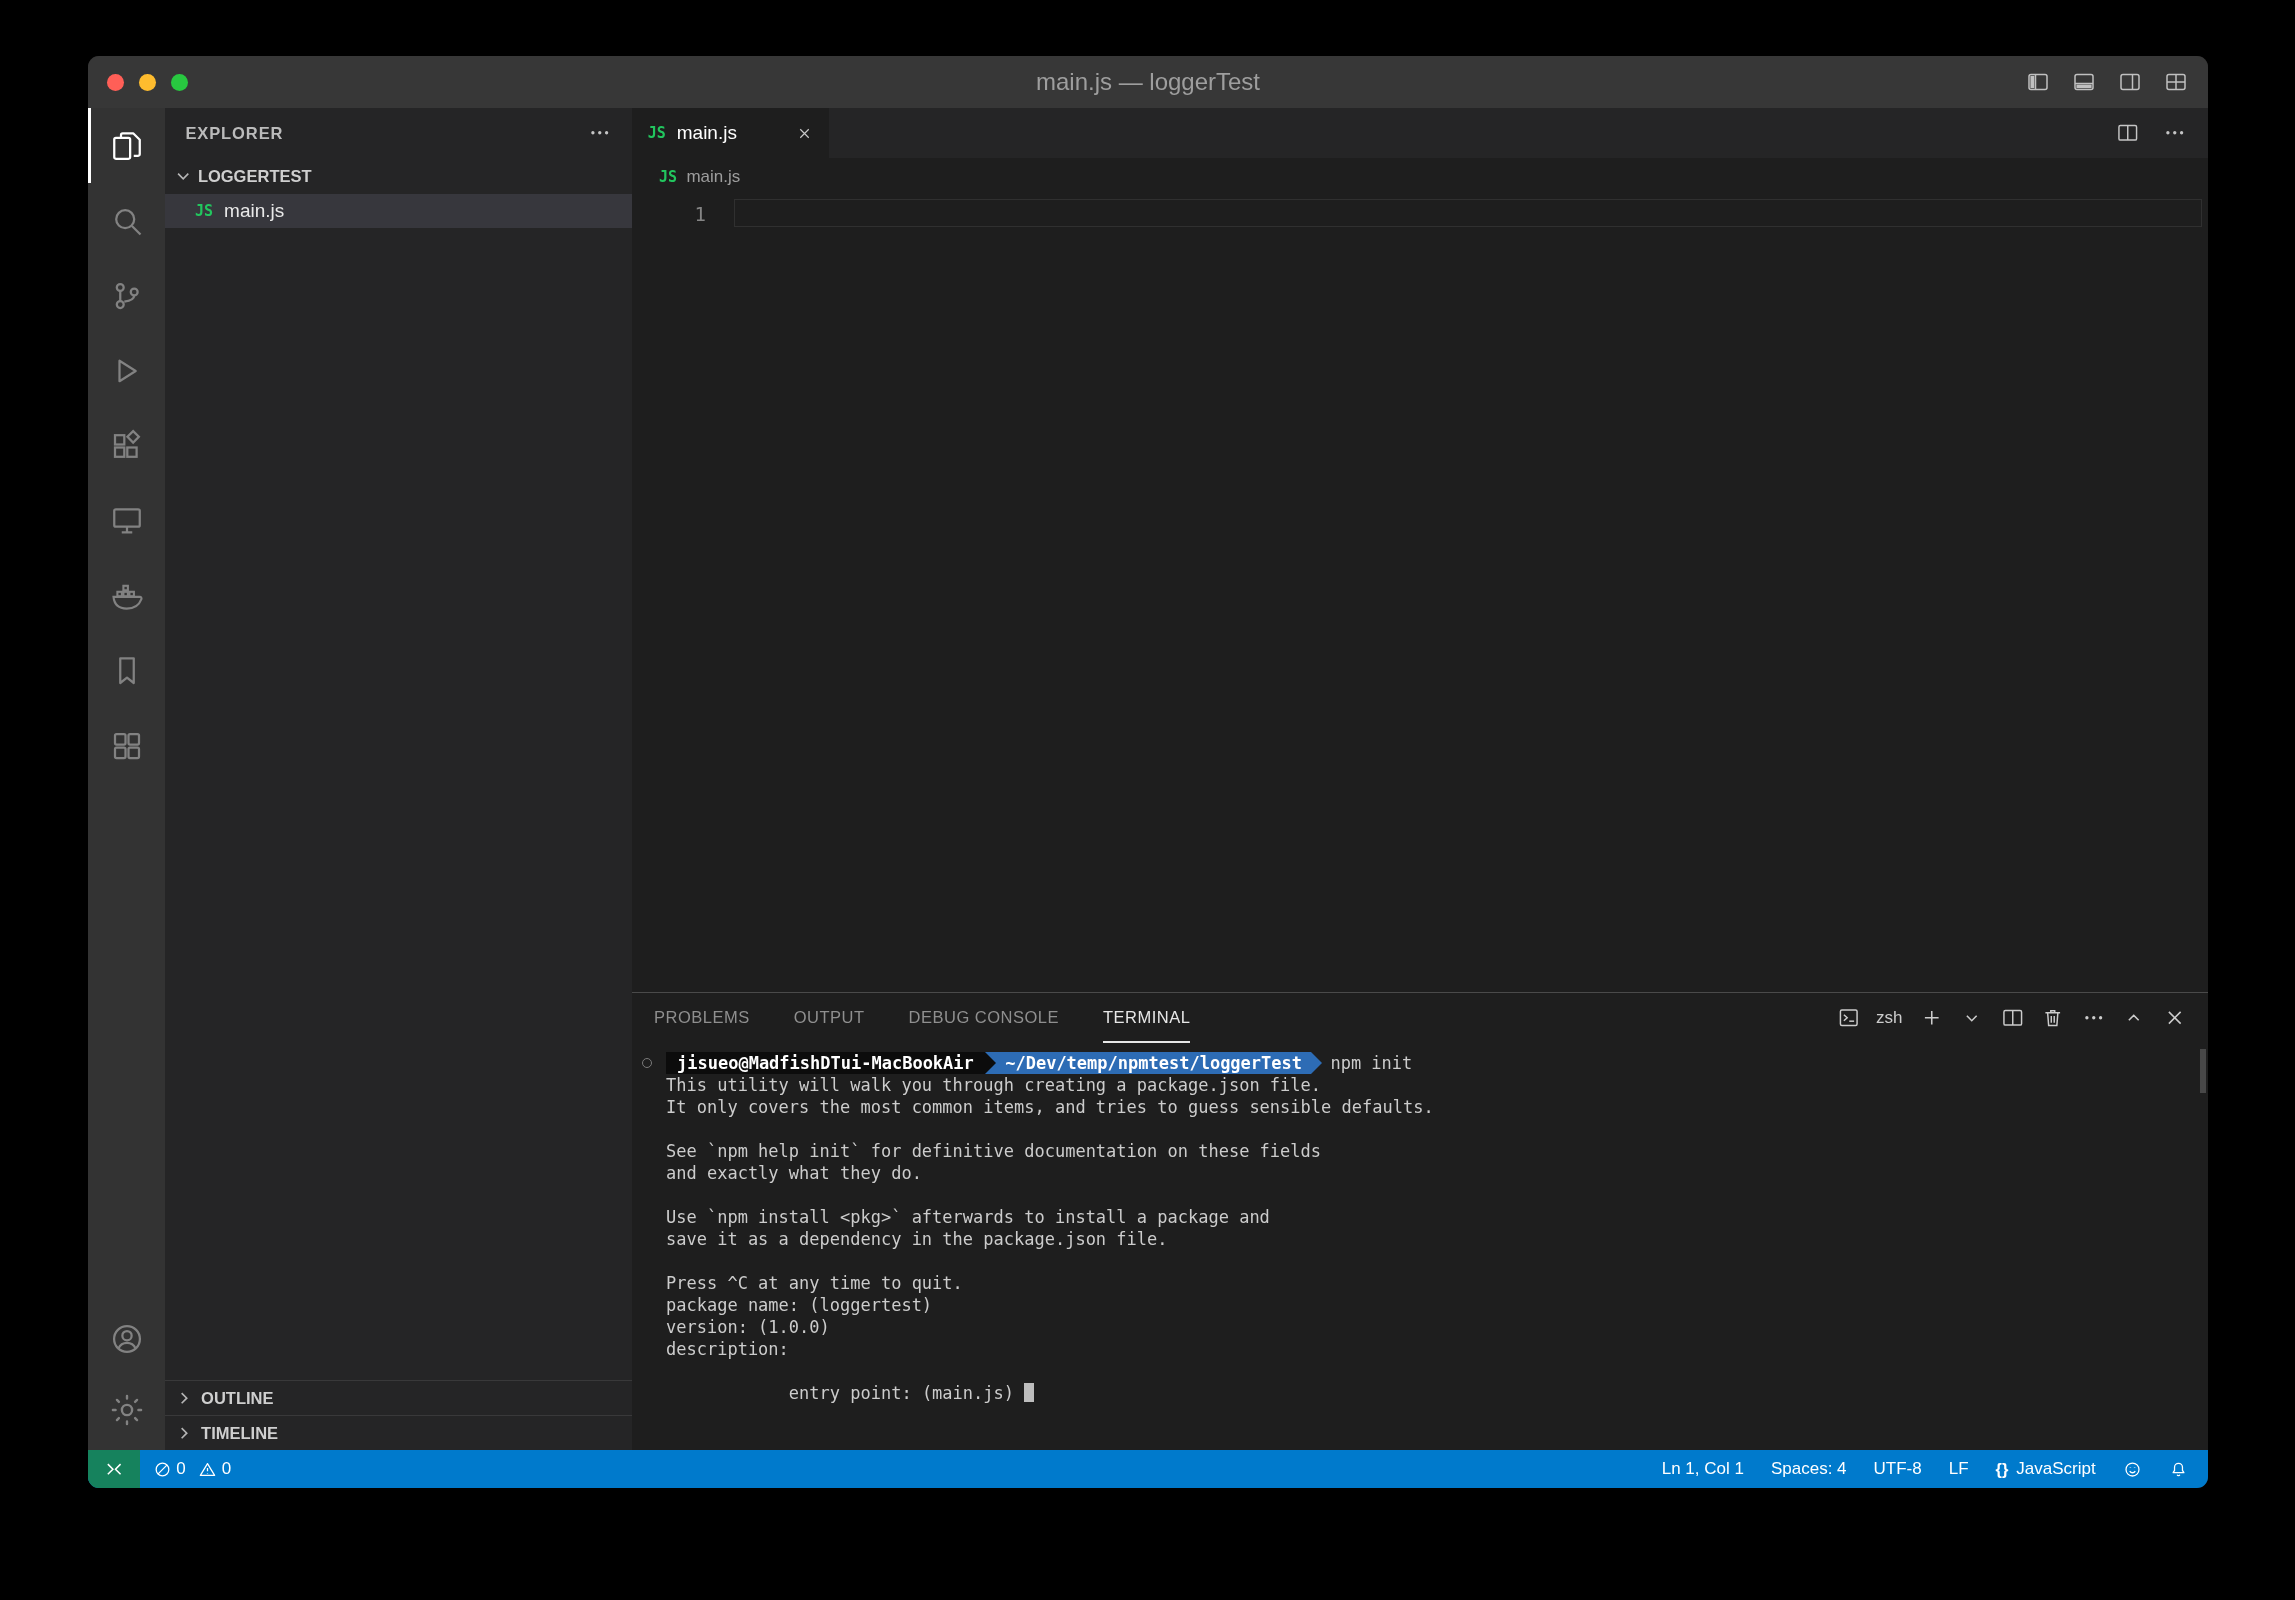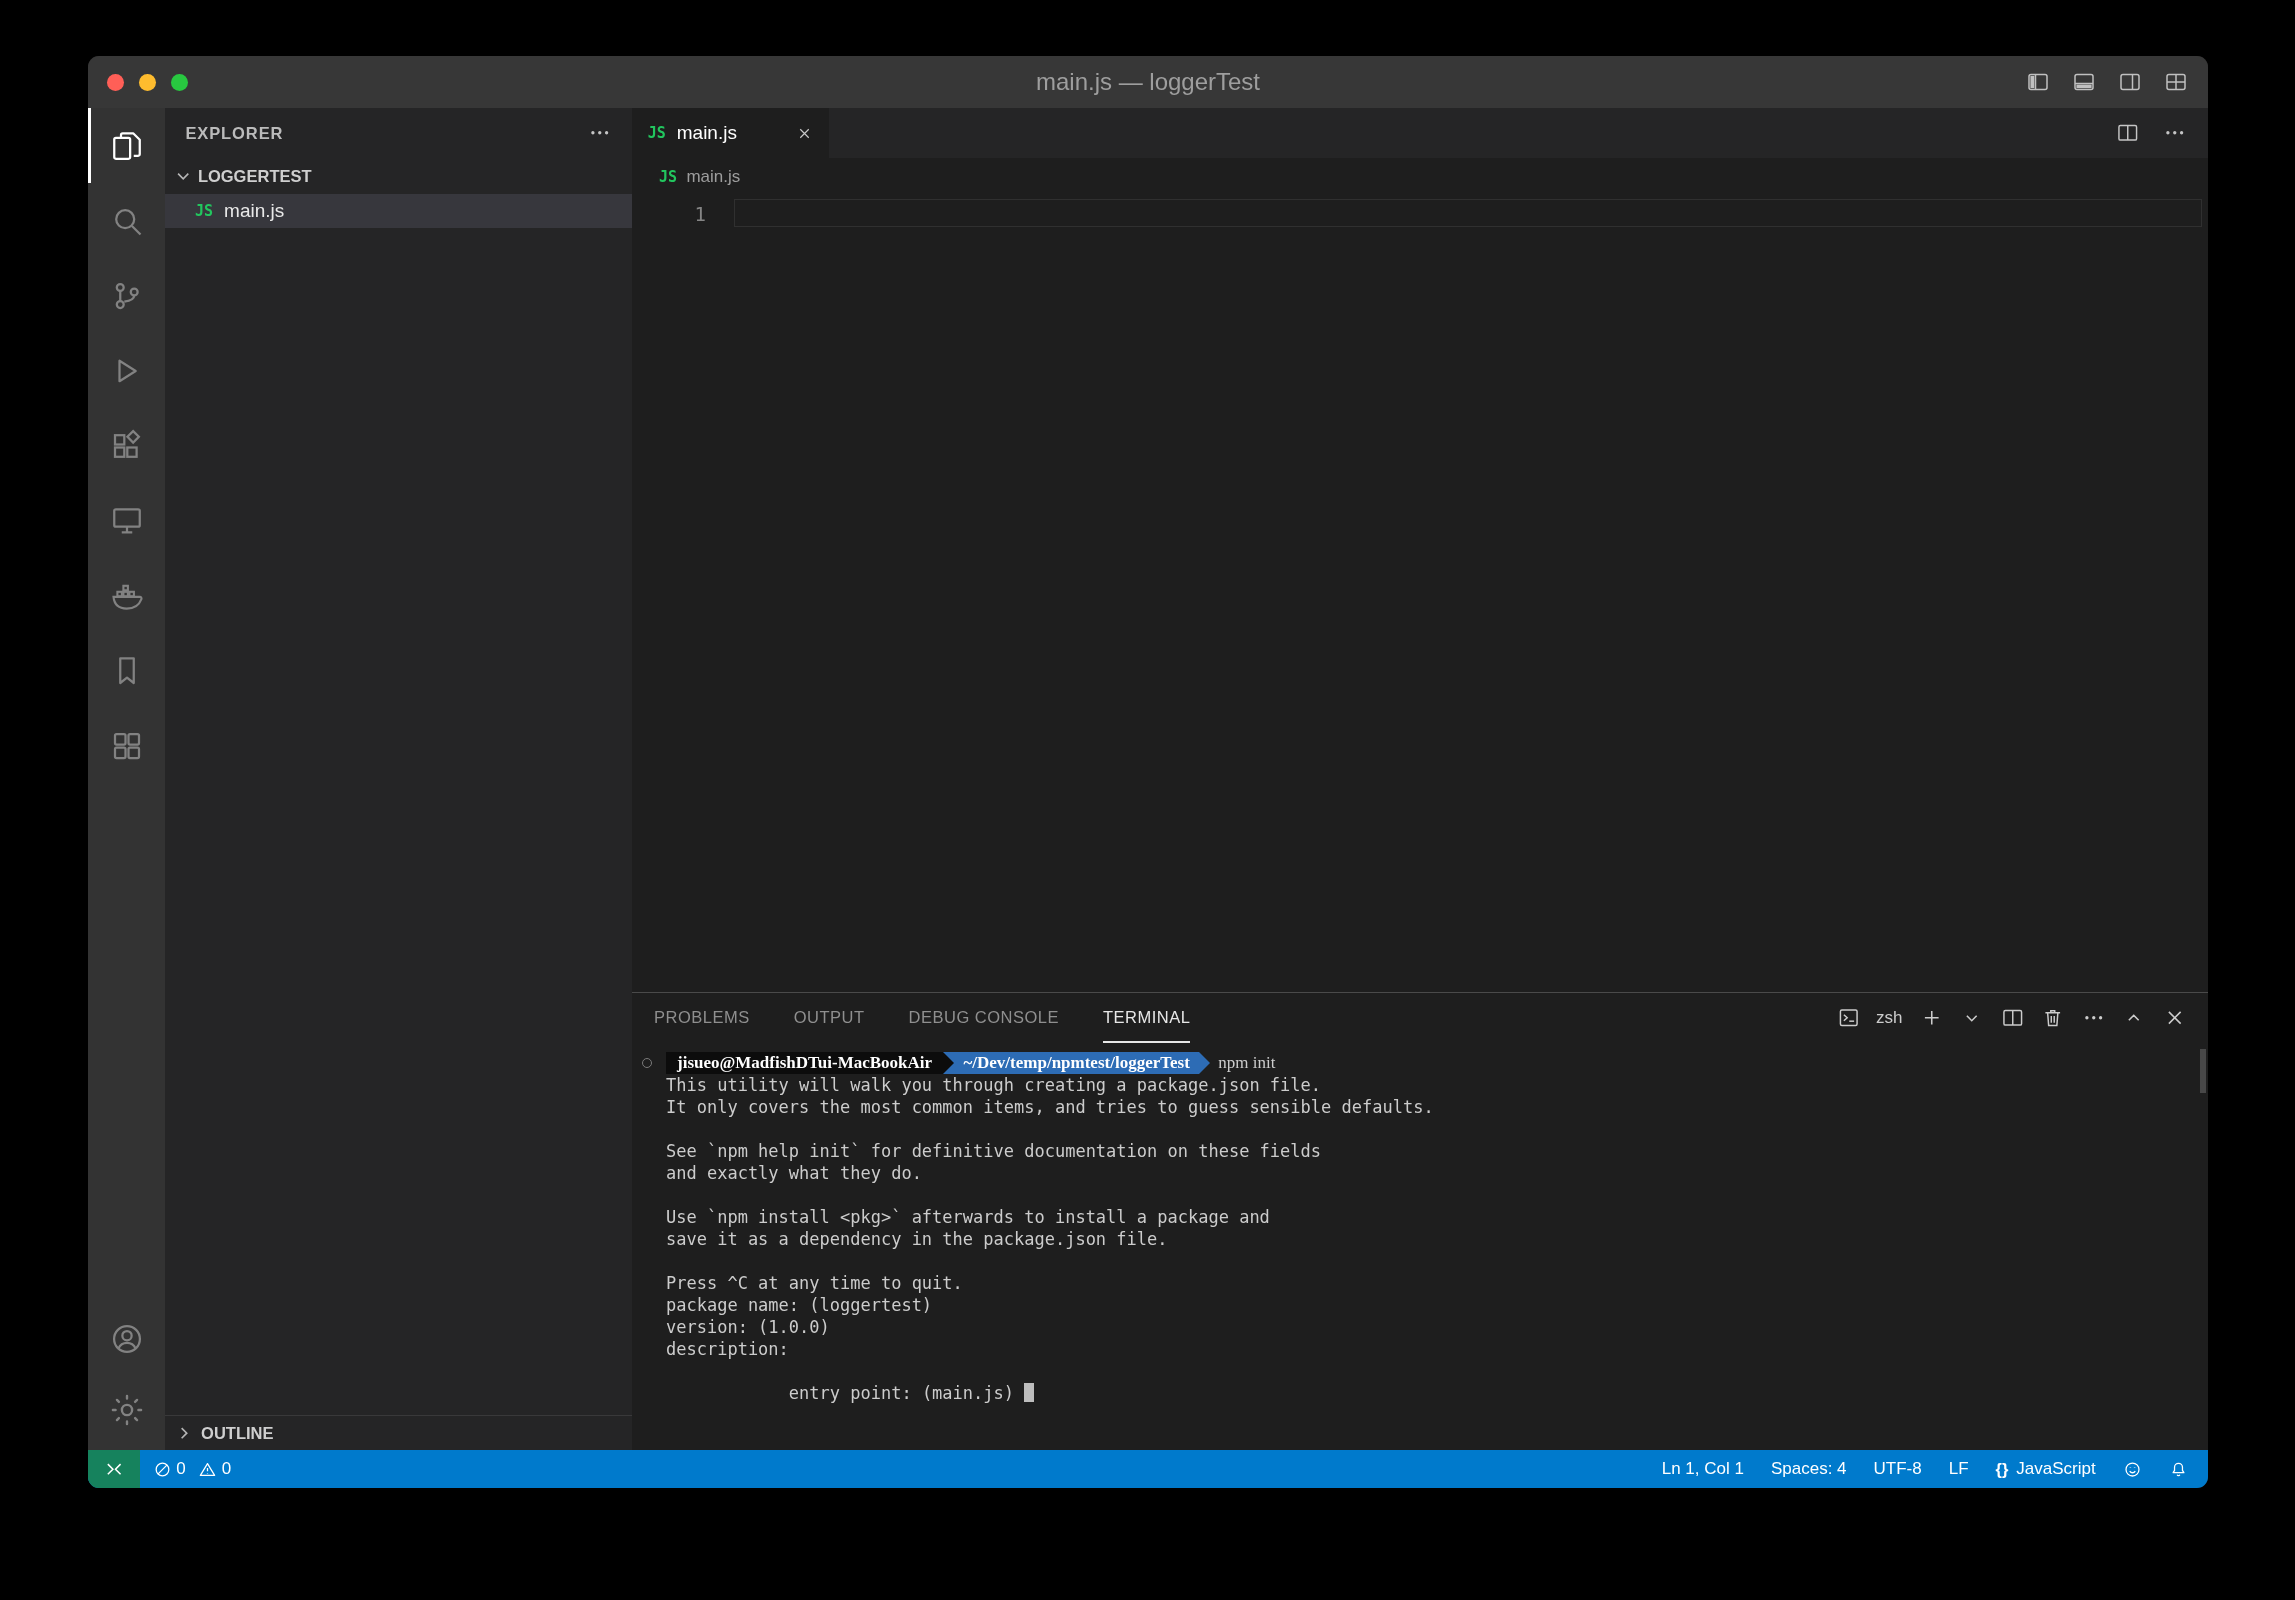--- a/index.html
+++ b/index.html
@@ -74,21 +74,21 @@
   .panel-tab { display:flex; align-items:center; font-size:16.5px; letter-spacing:0.5px; color:#8f8f8f;
                border-bottom:2.4px solid transparent; cursor:pointer; }
   .panel-tab.active { color:#e7e7e7; border-bottom-color:#e7e7e7; }
   .panel-actions { margin-left:auto; display:flex; align-items:center; gap:17px; color:#cccccc; }
   .panel-actions svg { width:23.5px; height:23.5px; }
   .shell-chip { display:flex; align-items:center; gap:16px; font-size:17px; cursor:pointer; }
 
   .terminal { flex:1; position:relative; padding:9.4px 0 0 34px; overflow:hidden;
               font-family:"DejaVu Sans Mono", monospace; font-size:17px; color:#cccccc; }
   .term-line { height:22px; line-height:22px; white-space:pre; }
-  .prompt-line { display:flex; align-items:flex-end;font-family:Liberation Serif, serif; }
+  .prompt-line { display:flex; align-items:flex-end; }
   .seg-user { background:#0c0c0c; color:#ffffff; font-weight:bold; padding:0 11px; height:22px; line-height:22px; }
   .seg-path { background:#2d6cb5; color:#ffffff; font-weight:bold; padding:0 9.4px; height:22px; line-height:22px; }
   .seg-arrow { width:0; height:0; border-top:11px solid transparent; border-bottom:11px solid transparent;
                border-left:11px solid transparent; }
   .arrow-user { border-left-color:#0c0c0c; background-color:#2d6cb5; }
   .arrow-path { border-left-color:#2d6cb5; }
   .prompt-cmd { margin-left:8px; }
   .cmd-decoration { position:absolute; left:10.2px; top:15px; width:10.2px; height:10.2px;
                     border:1.6px solid #7a7a7a; border-radius:50%; }
   .block-cursor { display:inline-block; width:10.2px; height:19px; background:#bdbdbd; vertical-align:-3.1px; }
@@ -276,20 +276,28 @@
         <span>main.js</span>
       </div>
       <div class="sb-fill"></div>
       <div class="sb-bottom-row">
         <span>
           <svg viewBox="0 0 20 20" fill="none" stroke="currentColor" stroke-width="1.6">
               <path d="M7.5 5l5 5-5 5"></path>
             </svg>
         </span>
         <span>OUTLINE</span>
+      </div>
+      <div class="sb-bottom-row">
+        <span>
+          <svg viewBox="0 0 20 20" fill="none" stroke="currentColor" stroke-width="1.6">
+              <path d="M7.5 5l5 5-5 5"></path>
+            </svg>
+        </span>
+        <span>TIMELINE</span>
       </div>
     </div>
 
     <div class="editor-col">
       <div class="tabbar">
         <div class="tab">
           <span class="jsb">JS</span>
           <span class="tab-label">main.js</span>
           <span class="tab-close">
             <svg viewBox="0 0 24 24" fill="none" stroke="currentColor" stroke-width="1.7">

